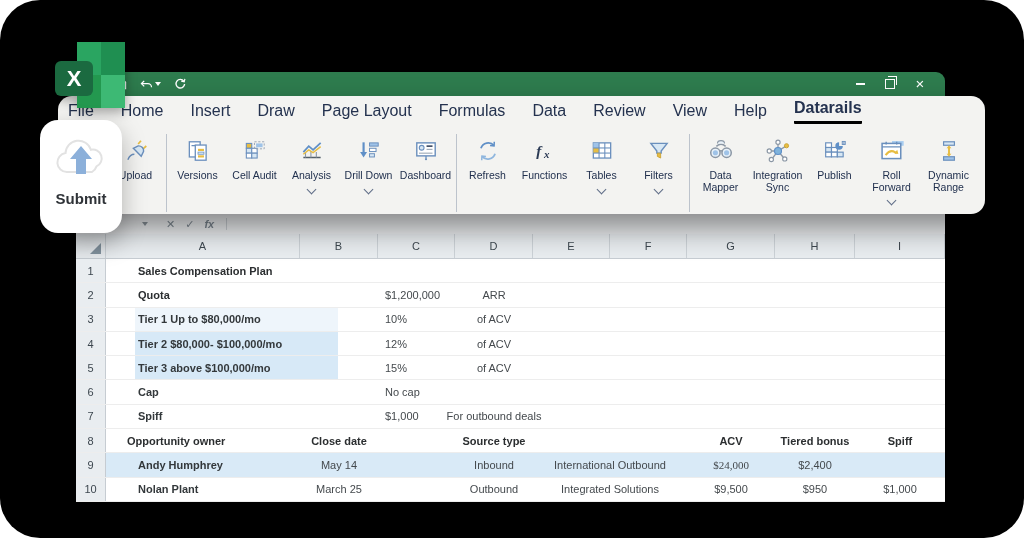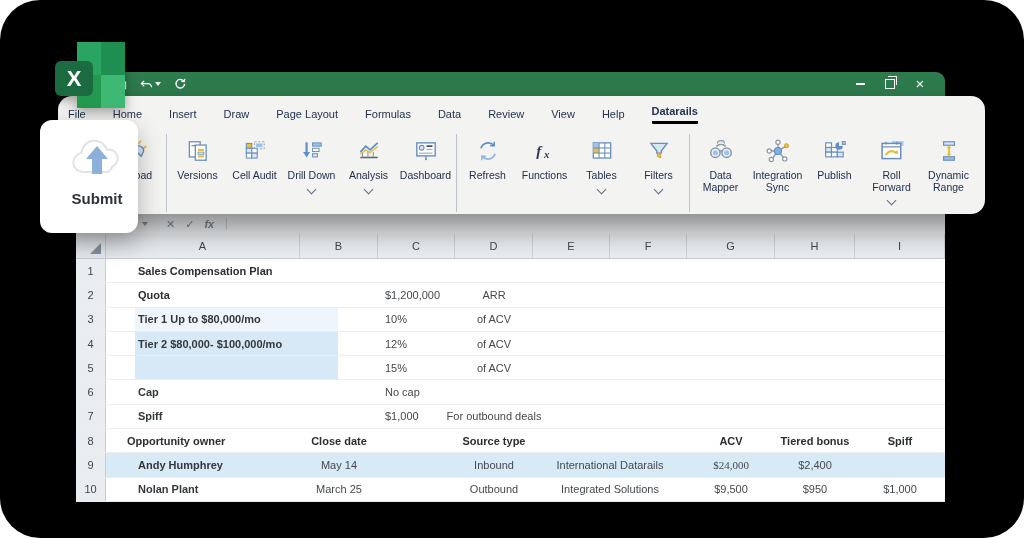--- a/index.html
+++ b/index.html
@@ -40,21 +40,21 @@
   .cell{position:relative;z-index:1;display:flex;align-items:center;font-size:11px;color:#44494d;white-space:nowrap;overflow:visible;}
   .cell.b{font-weight:700;color:#2b2e30;}
   .cell.sb{font-weight:600;color:#33383b;}
   .col-A{justify-content:flex-start;padding-left:32px;}
   .col-C{justify-content:flex-start;padding-left:7px;}
   .col-B,.col-D,.col-E,.col-F,.col-G,.col-H,.col-I{justify-content:center;}
 
   
   .ribbon-card{position:absolute;left:58px;top:96px;width:927px;height:118px;background:#f3f3f1;border-radius:14px;box-shadow:0 14px 30px rgba(0,0,0,.45);}
   .tabs{display:flex;align-items:flex-end;gap:27px;padding:8px 0 0 10px;height:20px;}
-  .tab{font-size:11px;color:#24324f;padding:0 0 4px 0;cursor:default;}
+  .tab{font-size:16px;color:#24324f;padding:0 0 4px 0;cursor:default;}
   .tab.active{font-weight:600;border-bottom:3px solid #000000;border-radius:1px;}
   .btnrow{display:flex;align-items:flex-start;padding-left:49px;margin-top:4px;}
   .rgroup{display:flex;}
   .gsep{width:1px;background:#bcc3cc;height:78px;margin:6px 2px 0 2px;}
   .rbtn{width:57px;display:flex;flex-direction:column;align-items:center;margin-top:8px;}
   .rbtn .icon{width:30px;height:30px;display:flex;align-items:center;justify-content:center;}
   .rbtn .lbl{margin-top:4px;font-size:10.5px;line-height:11.5px;color:#21304e;text-align:center;white-space:pre-line;}
   .chev{width:6px;height:6px;border-right:1.5px solid #5f6d87;border-bottom:1.5px solid #5f6d87;transform:rotate(45deg);margin-top:4px;}
   .chev.hidden{visibility:hidden;}
 
@@ -62,21 +62,21 @@
   .excel-logo{position:absolute;left:55px;top:40px;width:72px;height:70px;filter:drop-shadow(0 4px 6px rgba(0,0,0,.35));}
   .logo-back{position:absolute;left:22px;top:2px;width:48px;height:66px;}
   .lb-q{position:absolute;width:24px;height:33px;}
   .q-tl{left:0;top:0;background:#2aa561;}
   .q-tr{left:24px;top:0;background:#1f8f51;}
   .q-bl{left:0;top:33px;background:#23984f;}
   .q-br{left:24px;top:33px;background:#3db974;}
   .logo-x{position:absolute;left:0;top:21px;width:38px;height:35px;background:#1b6a40;border-radius:6px;display:flex;align-items:center;justify-content:center;color:#fff;font-weight:700;font-size:22px;}
 
   
-  .submit-card{position:absolute;left:40px;top:120px;width:82px;height:113px;background:#fff;border-radius:12px;box-shadow:0 10px 24px rgba(0,0,0,.28);display:flex;flex-direction:column;align-items:center;cursor:pointer;padding-left:16px;}
+  .submit-card{position:absolute;left:40px;top:120px;width:82px;height:113px;background:#fff;border-radius:18px;box-shadow:0 10px 24px rgba(0,0,0,.28);display:flex;flex-direction:column;align-items:center;cursor:pointer;}
   .submit-card .lbl{font-size:15px;font-weight:600;color:#2f3338;margin-top:6px;}
 </style>
 </head>
 <body>
 
 <div class="canvas">
 
   <div class="titlebar">
     <div class="qat">
       <span>
@@ -153,20 +153,21 @@
           <div class="g-row">
             <div class="tier-overlay" style="background: rgb(215, 233, 247);"></div>
             <div class="rowhead" style="grid-column: 1;">4</div>
             <div class="cell col-A sb" style="grid-column: 2;">Tier 2  $80,000- $100,000/mo</div>
             <div class="cell col-C" style="grid-column: 4;">12%</div>
             <div class="cell col-D" style="grid-column: 5;">of ACV</div>
           </div>
           <div class="g-row">
             <div class="tier-overlay" style="background: rgb(215, 233, 247);"></div>
             <div class="rowhead" style="grid-column: 1;">5</div>
+            <div class="cell col-A sb" style="grid-column: 2;">Tier 3 above $100,000/mo</div>
             <div class="cell col-C" style="grid-column: 4;">15%</div>
             <div class="cell col-D" style="grid-column: 5;">of ACV</div>
           </div>
           <div class="g-row">
             <div class="rowhead" style="grid-column: 1;">6</div>
             <div class="cell col-A sb" style="grid-column: 2;">Cap</div>
             <div class="cell col-C" style="grid-column: 4;">No cap</div>
           </div>
           <div class="g-row">
             <div class="rowhead" style="grid-column: 1;">7</div>
@@ -181,21 +182,21 @@
             <div class="cell col-D b" style="grid-column: 5;">Source type</div>
             <div class="cell col-G b" style="grid-column: 8;">ACV</div>
             <div class="cell col-H b" style="grid-column: 9;">Tiered bonus</div>
             <div class="cell col-I b" style="grid-column: 10;">Spiff</div>
           </div>
           <div class="g-row hl-row">
             <div class="rowhead" style="grid-column: 1;">9</div>
             <div class="cell col-A sb" style="grid-column: 2;">Andy Humphrey</div>
             <div class="cell col-B" style="grid-column: 3;">May 14</div>
             <div class="cell col-D" style="grid-column: 5;">Inbound</div>
-            <div class="cell col-E" style="grid-column: 6 / span 2;">International Datarails</div>
+            <div class="cell col-E" style="grid-column: 6 / span 2;">International Outbound</div>
             <div class="cell col-G" style="grid-column: 8; font-family: Liberation Serif, serif;">$24,000</div>
             <div class="cell col-H" style="grid-column: 9;">$2,400</div>
           </div>
           <div class="g-row">
             <div class="rowhead" style="grid-column: 1;">10</div>
             <div class="cell col-A sb" style="grid-column: 2;">Nolan Plant</div>
             <div class="cell col-B" style="grid-column: 3;">March 25</div>
             <div class="cell col-D" style="grid-column: 5;">Outbound</div>
             <div class="cell col-E" style="grid-column: 6 / span 2;">Integrated Solutions</div>
             <div class="cell col-G" style="grid-column: 8;">$9,500</div>
@@ -262,42 +263,42 @@
                 <rect x="11.5" y="3.5" width="9" height="6.5" fill="none" stroke="#9aa6b5" stroke-width=".9" stroke-dasharray="2 1.5"></rect>
                 <rect x="13" y="5" width="6" height="3.5" fill="#9fc3e8"></rect>
               </svg>
             </div>
             <div class="lbl">Cell Audit</div>
             <div class="chev hidden"></div>
           </div>
           <div class="rbtn">
             <div class="icon">
               <svg width="26" height="26" viewBox="0 0 24 24">
-                <line x1="7" y1="4" x2="7" y2="15" stroke="#5f8fc7" stroke-width="2"></line>
-                <path d="M3.8 13 L7 18 L10.2 13 Z" fill="#5f8fc7"></path>
-                <rect x="12.5" y="4.5" width="8" height="3" fill="#9fc3e8" stroke="#6a8fbd" stroke-width=".9"></rect>
-                <rect x="12.5" y="9.5" width="6" height="3" fill="#fff" stroke="#6a8fbd" stroke-width=".9"></rect>
-                <rect x="12.5" y="14.5" width="4.5" height="3" fill="#d7e7f4" stroke="#6a8fbd" stroke-width=".9"></rect>
-              </svg>
-            </div>
-            <div class="lbl">Drill Down</div>
-            <div class="chev"></div>
-          </div>
-          <div class="rbtn">
-            <div class="icon">
-              <svg width="26" height="26" viewBox="0 0 24 24">
                 <line x1="4" y1="18" x2="20" y2="18" stroke="#55606b" stroke-width="1.4"></line>
                 <line x1="6" y1="18" x2="6" y2="13" stroke="#8b97a5" stroke-width="1"></line>
                 <line x1="11" y1="18" x2="11" y2="12" stroke="#8b97a5" stroke-width="1"></line>
                 <line x1="16" y1="18" x2="16" y2="13" stroke="#8b97a5" stroke-width="1"></line>
                 <polyline points="4,13 9,7.5 13,11 20,4.5" fill="none" stroke="#5f8fc7" stroke-width="1.6"></polyline>
                 <polyline points="4,15 9,11 13,13.5 20,8" fill="none" stroke="#e7bd42" stroke-width="1.3"></polyline>
               </svg>
             </div>
             <div class="lbl">Analysis</div>
+            <div class="chev"></div>
+          </div>
+          <div class="rbtn">
+            <div class="icon">
+              <svg width="26" height="26" viewBox="0 0 24 24">
+                <line x1="7" y1="4" x2="7" y2="15" stroke="#5f8fc7" stroke-width="2"></line>
+                <path d="M3.8 13 L7 18 L10.2 13 Z" fill="#5f8fc7"></path>
+                <rect x="12.5" y="4.5" width="8" height="3" fill="#9fc3e8" stroke="#6a8fbd" stroke-width=".9"></rect>
+                <rect x="12.5" y="9.5" width="6" height="3" fill="#fff" stroke="#6a8fbd" stroke-width=".9"></rect>
+                <rect x="12.5" y="14.5" width="4.5" height="3" fill="#d7e7f4" stroke="#6a8fbd" stroke-width=".9"></rect>
+              </svg>
+            </div>
+            <div class="lbl">Drill Down</div>
             <div class="chev"></div>
           </div>
           <div class="rbtn">
             <div class="icon">
               <svg width="26" height="26" viewBox="0 0 24 24">
                 <rect x="3.5" y="4.5" width="17" height="12" fill="#fff" stroke="#6a8fbd" stroke-width="1.3"></rect>
                 <circle cx="8" cy="9" r="2.2" fill="#d7e7f4" stroke="#6a8fbd" stroke-width="1"></circle>
                 <line x1="12.5" y1="7.5" x2="18" y2="7.5" stroke="#2b3a55" stroke-width="1.4"></line>
                 <line x1="12.5" y1="10.5" x2="18" y2="10.5" stroke="#9aa6b5" stroke-width="1"></line>
                 <line x1="5.5" y1="14" x2="18" y2="14" stroke="#9aa6b5" stroke-width="1"></line>

